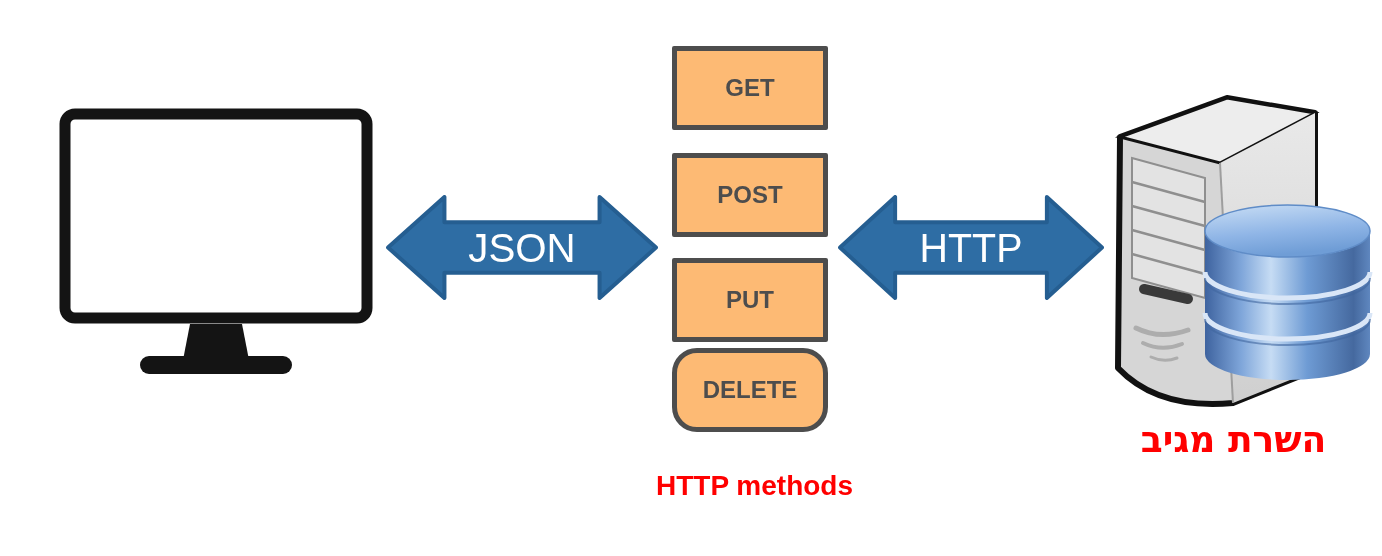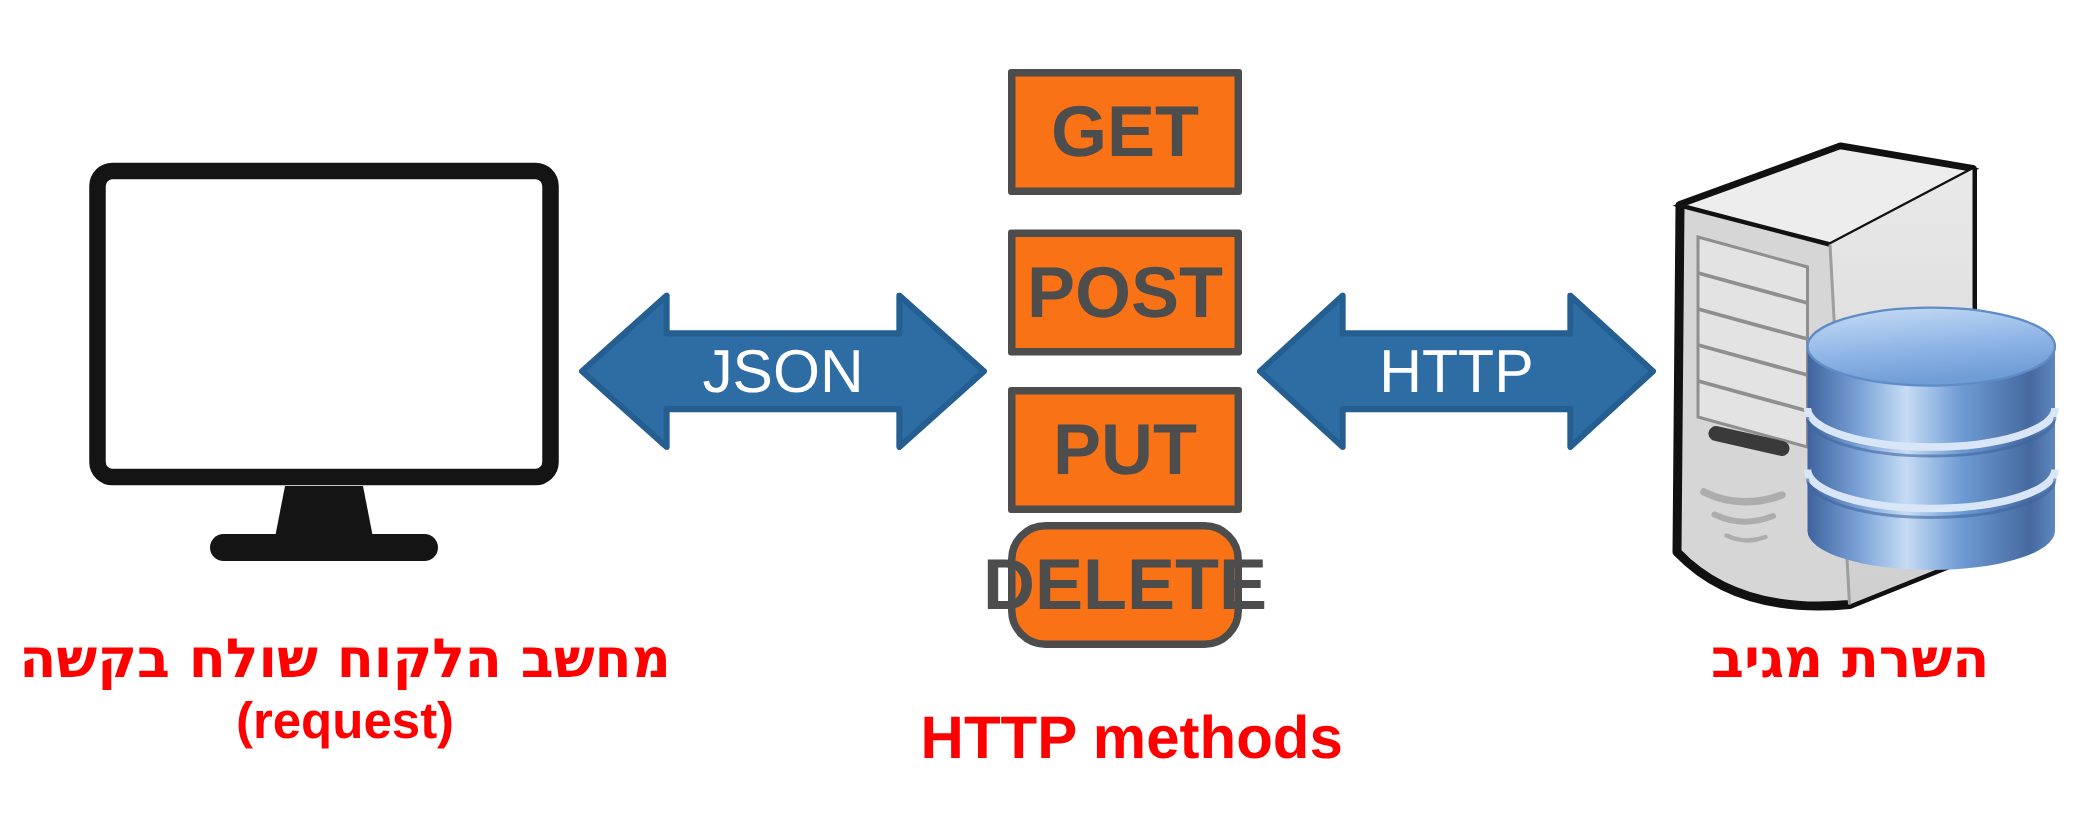--- a/index.html
+++ b/index.html
@@ -4,53 +4,49 @@
 <style>
   html,body{margin:0;padding:0;background:#fff;}
   .canvas{
     position:relative;width:1382px;height:556px;background:#FFFFFF;
     overflow:hidden;font-family:"Liberation Sans",sans-serif;
   }
   .abs{position:absolute;}
   
   .method-box{
     position:absolute;left:672px;width:156px;height:84px;
-    box-sizing:border-box;background:#f97316;border:5px solid #4D4D4D;
+    box-sizing:border-box;background:#fdba74;border:5px solid #4D4D4D;
     display:flex;align-items:center;justify-content:center;
-    color:#4D4D4D;font-weight:bold;font-size:48px;letter-spacing:0px;
+    color:#4D4D4D;font-weight:bold;font-size:24px;letter-spacing:0px;
     border-radius:2px;
   }
   .m0{top:46px;} .m1{top:153px;} .m2{top:258px;} .m3{top:348px;border-radius:25px;}
   
   .caption{
     position:absolute;text-align:center;color:#FF0000;font-weight:bold;
     line-height:1.18;
   }
   .cap-he{font-family:"DejaVu Sans",sans-serif;font-size:36px;direction:rtl;}
   .cap-en{font-family:"Liberation Sans",sans-serif;font-size:34px;}
-  .cap-center{font-family:"Liberation Sans",sans-serif;font-size:40px;}
+  .cap-center{font-family:"Liberation Sans",sans-serif;font-size:28px;}
   .arrow-label{
     font-family:"Liberation Sans",sans-serif;font-size:40px;fill:#FFFFFF;
   }
 </style>
 </head>
 <body>
 
 <div class="canvas">
 
   <svg class="abs" style="left:56px;top:103px;" width="320" height="276" viewBox="0 0 320 276">
     <rect x="9" y="11" width="302" height="204" rx="10" fill="#FFFFFF" stroke="#141414" stroke-width="11"></rect>
     <polygon points="134,221 186,221 193,257 127,257" fill="#141414"></polygon>
     <rect x="84" y="253" width="152" height="18" rx="9" fill="#141414"></rect>
   </svg>
 
-  <div class="caption" style="left:0px;top:419px;width:460px;">
-    <div class="cap-he">מחשב הלקוח שולח בקשה</div>
-    <div class="cap-en">(request)</div>
-  </div>
 
   <svg class="abs" style="left:386px;top:195px;" width="272" height="105" viewBox="0 0 270 104" preserveAspectRatio="none">
     <polygon points="2,52 58,2 58,27 212,27 212,2 268,52 212,102 212,77 58,77 58,102" fill="#2E6DA4" stroke="#255E91" stroke-width="4" stroke-linejoin="round"></polygon>
     <text class="arrow-label" x="135" y="66" text-anchor="middle">JSON</text>
   </svg>
 
   <div class="method-box m0">GET</div>
   <div class="method-box m1">POST</div>
   <div class="method-box m2">PUT</div>
   <div class="method-box m3">DELETE</div>

